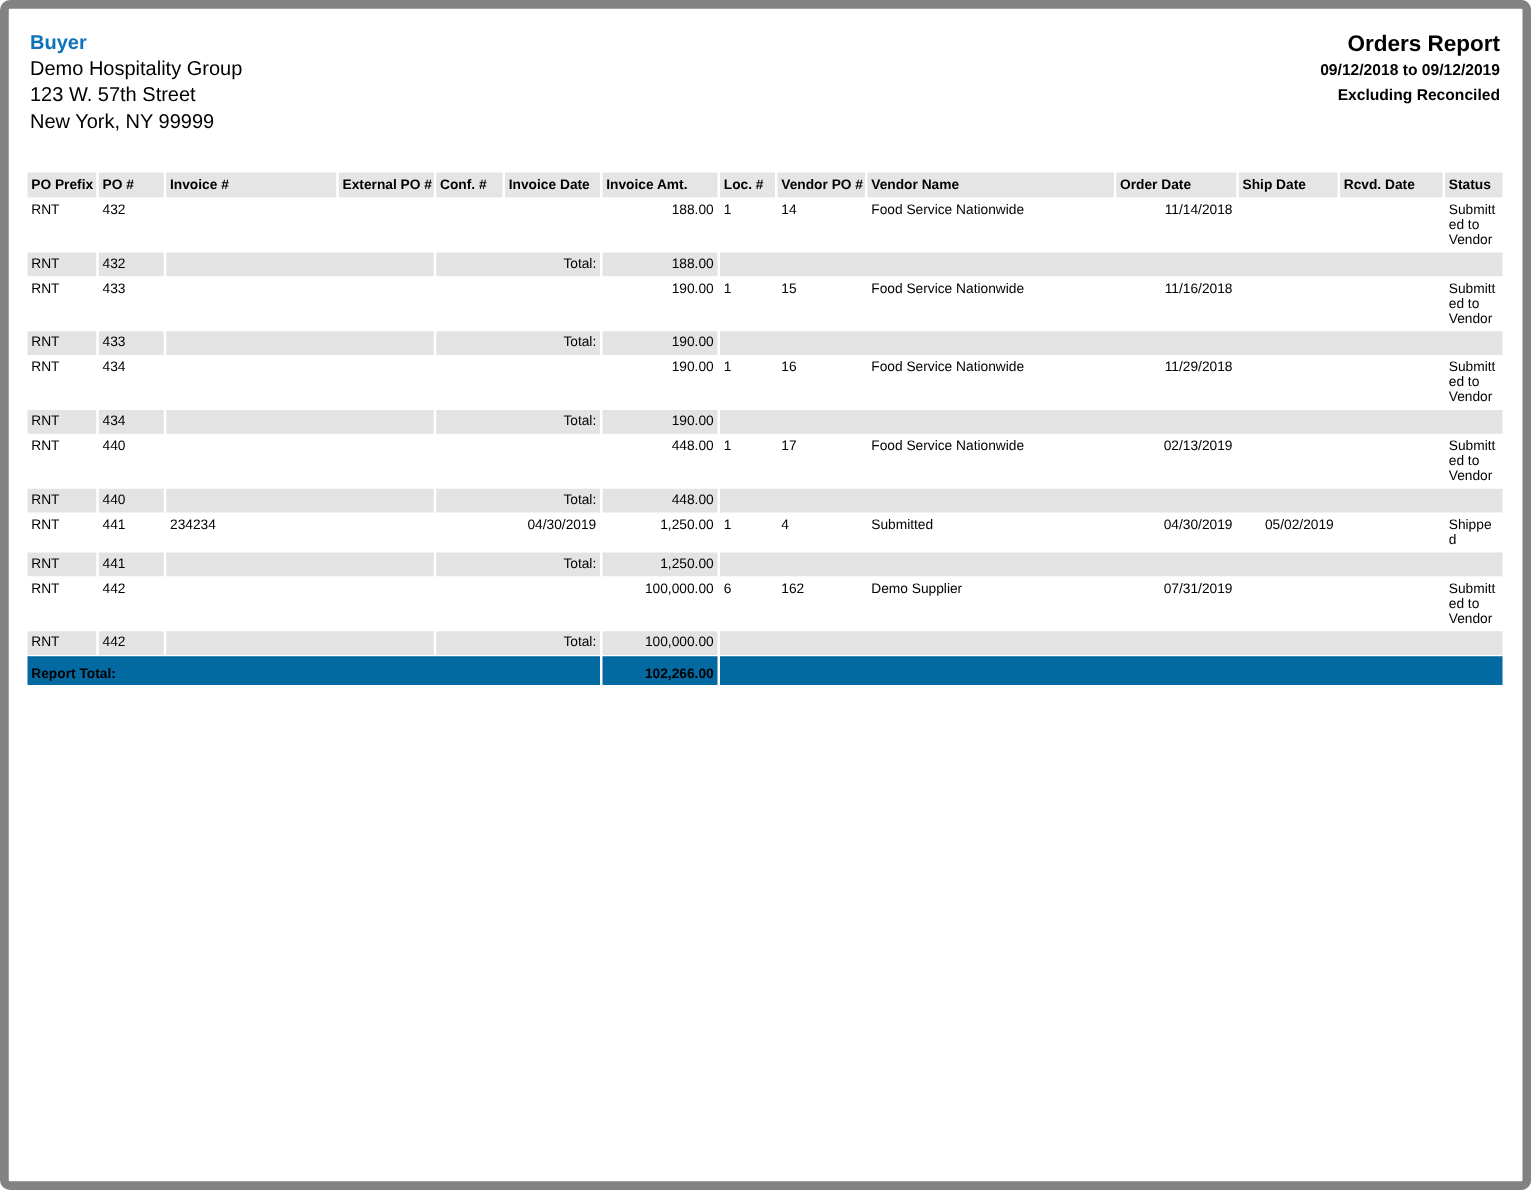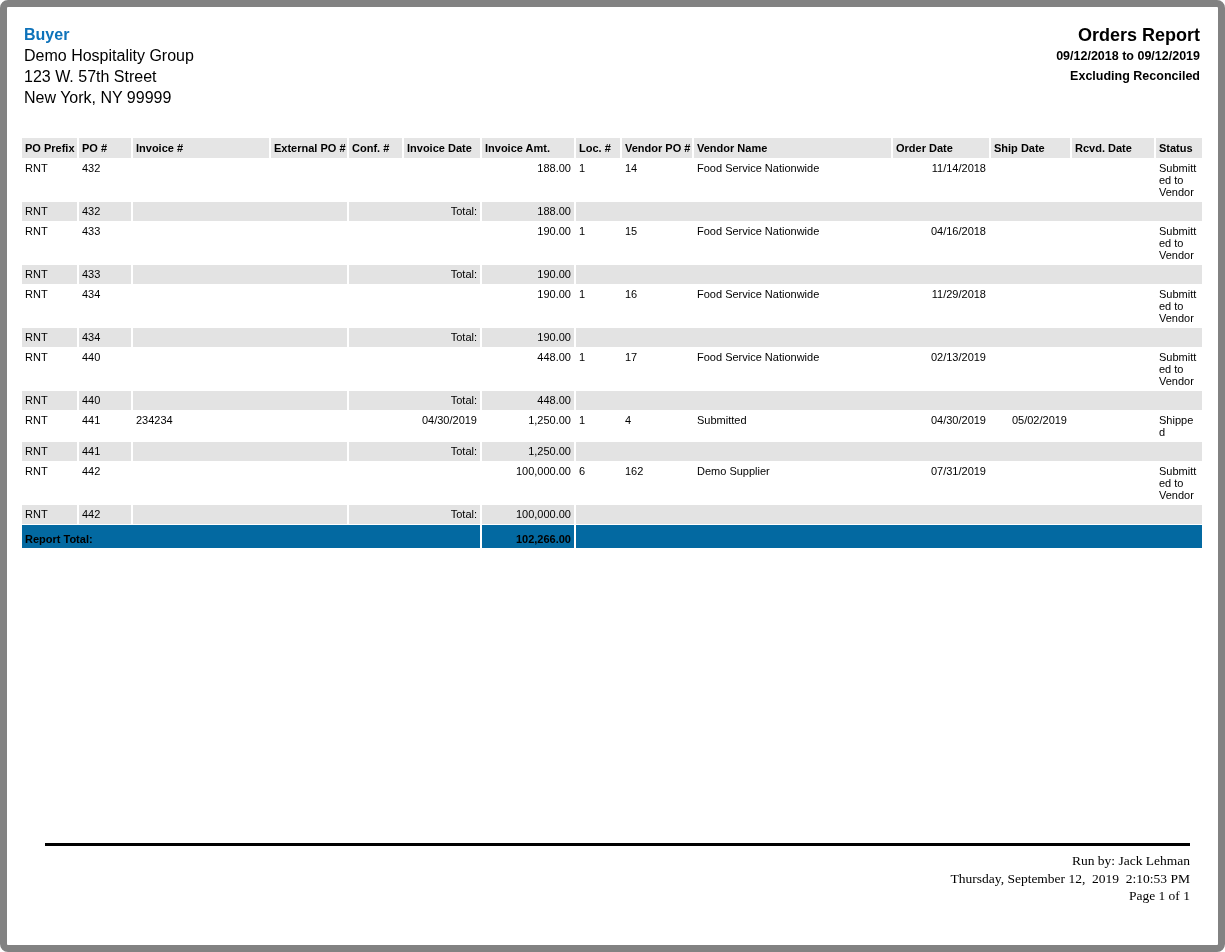--- a/index.html
+++ b/index.html
@@ -150,21 +150,21 @@
     <td>RNT</td>
     <td>433</td>
     <td></td>
     <td class="al-r"></td>
     <td></td>
     <td class="al-r"></td>
     <td class="al-r">190.00</td>
     <td>1</td>
     <td>15</td>
     <td>Food Service Nationwide</td>
-    <td class="al-r">04/16/2018</td>
+    <td class="al-r">11/16/2018</td>
     <td class="al-r"></td>
     <td class="al-r"></td>
     <td class="status-cell">Submitted to Vendor</td>
   </tr>
 
   <tr class="total">
     <td>RNT</td>
     <td>433</td>
     <td colspan="2"></td>
     <td colspan="2" class="al-r">Total:</td>
@@ -276,19 +276,14 @@
     <td colspan="7"></td>
   </tr>
 <tr class="report-total">
         <td colspan="6">Report Total:</td>
         <td class="al-r">102,266.00</td>
         <td colspan="7"></td>
       </tr>
     </tbody>
   </table>
 
-  <div class="footer">
-    <div>Run by: Jack Lehman</div>
-    <div class="pre">Thursday, September 12,  2019  2:10:53 PM</div>
-    <div>Page 1 of 1</div>
-  </div>
 
 </div>
 
 </body></html>

